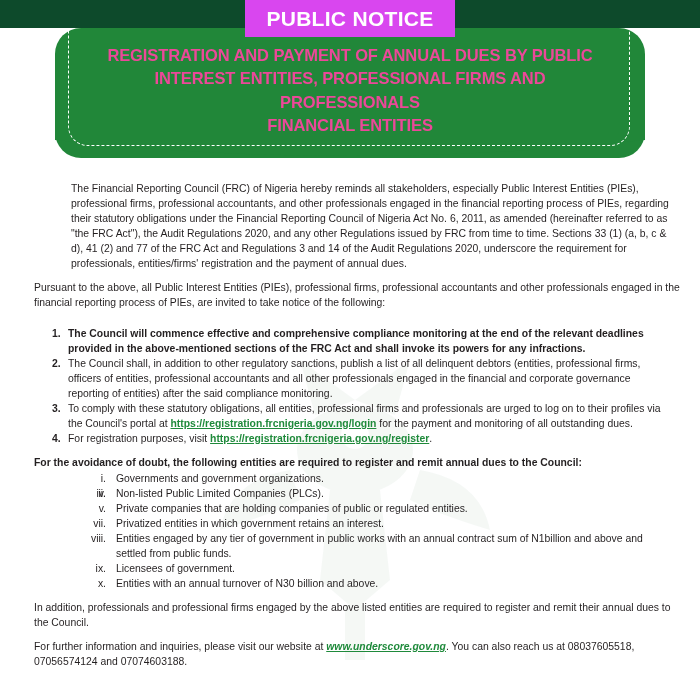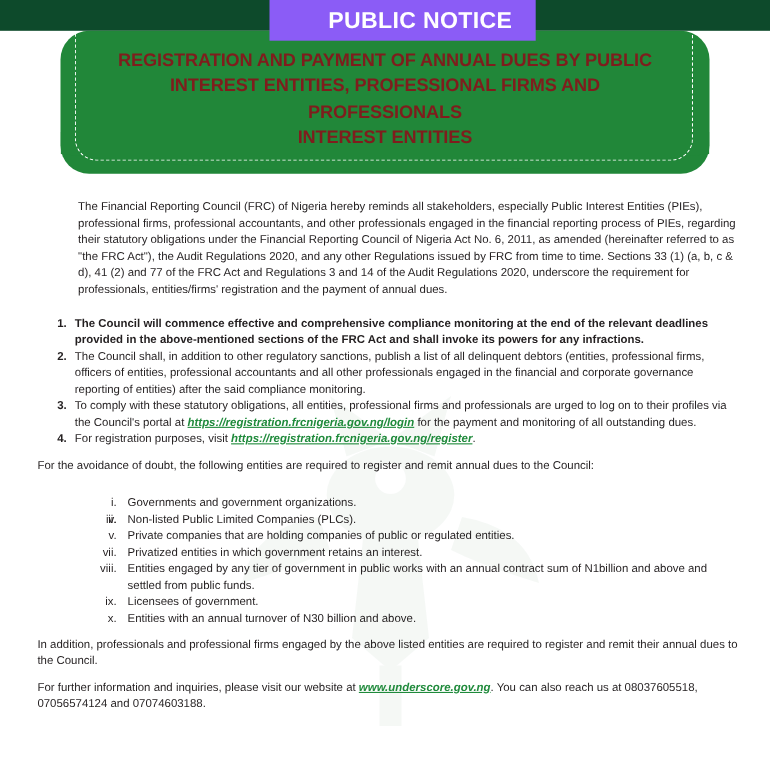--- a/index.html
+++ b/index.html
@@ -71,38 +71,37 @@
     border-radius: 0 0 20px 20px;
     box-sizing: border-box;
     z-index: 3;
   }
   #public-notice-badge {
     position: absolute;
     left: 245px;
     top: 0px;
     width: 210px;
     height: 37px;
-    background: #8b5cf6;
+    background: #d946ef;
     color: #ffffff;
     font-size: 21px;
     font-weight: bold;
     letter-spacing: 0.3px;
     display: flex;
     align-items: center;
     justify-content: center;
     z-index: 4;
-    padding-left: 32px;
   }
   #header-title {
     position: absolute;
     left: 88px;
     top: 44px;
     width: 524px;
     text-align: center;
-    color: #7f1d1d;
+    color: #ec4899;
     font-size: 16.5px;
     font-weight: bold;
     line-height: 1.42;
     letter-spacing: -0.1px;
     z-index: 4;
   }
   #header-title span { display: block; }
 
   
   #content {
@@ -154,21 +153,20 @@
     position: absolute;
     left: 40px;
     top: 0;
     width: 32px;
     text-align: right;
   }
 
   .link {
     color: #1f8a3b;
     font-weight: bold;
-    font-style: italic;
   }
   .link-plain {
     color: #1f8a3b;
     font-weight: bold;
     font-style: italic;
   }
 </style>
 </head>
 <body>
 
@@ -191,45 +189,46 @@
   <div id="green-panel-curve">
     <svg width="590" height="52" viewBox="0 0 590 52" xmlns="http://www.w3.org/2000/svg">
       <path d="M0 0 L0 20 Q295 52 590 20 L590 0 Z" fill="#218739"></path>
     </svg>
   </div>
   <div id="dashed-border"></div>
   <div id="public-notice-badge">PUBLIC NOTICE</div>
   <div id="header-title">
     <span>REGISTRATION AND PAYMENT OF ANNUAL DUES BY PUBLIC</span>
     <span>INTEREST ENTITIES, PROFESSIONAL FIRMS AND PROFESSIONALS</span>
-    <span>INTEREST ENTITIES</span>
+    <span>FINANCIAL ENTITIES</span>
   </div>
 </div>
 
 <div id="content">
 
   <p class="para" id="intro-para">The Financial Reporting Council (FRC) of Nigeria hereby reminds all stakeholders, especially Public Interest Entities (PIEs), professional firms, professional accountants, and other professionals engaged in the financial reporting process of PIEs, regarding their statutory obligations under the Financial Reporting Council of Nigeria Act No. 6, 2011, as amended (hereinafter referred to as "the FRC Act"), the Audit Regulations 2020, and any other Regulations issued by FRC from time to time. Sections 33 (1) (a, b, c &amp; d), 41 (2) and 77 of the FRC Act and Regulations 3 and 14 of the Audit Regulations 2020, underscore the requirement for professionals, entities/firms' registration and the payment of annual dues.</p>
 
+  <p class="para">Pursuant to the above, all Public Interest Entities (PIEs), professional firms, professional accountants and other professionals engaged in the financial reporting process of PIEs, are invited to take notice of the following:</p>
 
   <ol class="num-list">
     <li class="bold">
       <span>The Council will commence effective and comprehensive compliance monitoring at the end of the relevant deadlines provided in the above-mentioned sections of the FRC Act and shall invoke its powers for any infractions.</span>
     </li>
     <li>
       <span>The Council shall, in addition to other regulatory sanctions, publish a list of all delinquent debtors (entities, professional firms, officers of entities, professional accountants and all other professionals engaged in the financial and corporate governance reporting of entities) after the said compliance monitoring.</span>
     </li>
     <li>
       <span>To comply with these statutory obligations, all entities, professional firms and professionals are urged to log on to their profiles via the Council's portal at </span><a class="link" href="#">https://registration.frcnigeria.gov.ng/login</a><span> for the payment and monitoring of all outstanding dues.</span>
     </li>
     <li>
       <span>For registration purposes, visit </span><a class="link" href="#">https://registration.frcnigeria.gov.ng/register</a><span>.</span>
     </li>
   </ol>
 
-  <p class="para" style="margin-bottom:19px;">For the avoidance of doubt, the following entities are required to register and remit annual dues to the Council:</p>
+  <p class="para" style="margin-bottom:1px;font-weight:bold;">For the avoidance of doubt, the following entities are required to register and remit annual dues to the Council:</p>
 
   <ul class="roman-list">
     <li><span class="rn">i.</span><span>Governments and government organizations.</span></li>
     <li><span class="rn">ii.</span></li>
     <li><span class="rn">iv.</span><span>Non-listed Public Limited Companies (PLCs).</span></li>
     <li><span class="rn">v.</span><span>Private companies that are holding companies of public or regulated entities.</span></li>
     <li><span class="rn">vii.</span><span>Privatized entities in which government retains an interest.</span></li>
     <li><span class="rn">viii.</span><span>Entities engaged by any tier of government in public works with an annual contract sum of N1billion and above and settled from public funds.</span></li>
     <li><span class="rn">ix.</span><span>Licensees of government.</span></li>
     <li><span class="rn">x.</span><span>Entities with an annual turnover of N30 billion and above.</span></li>

